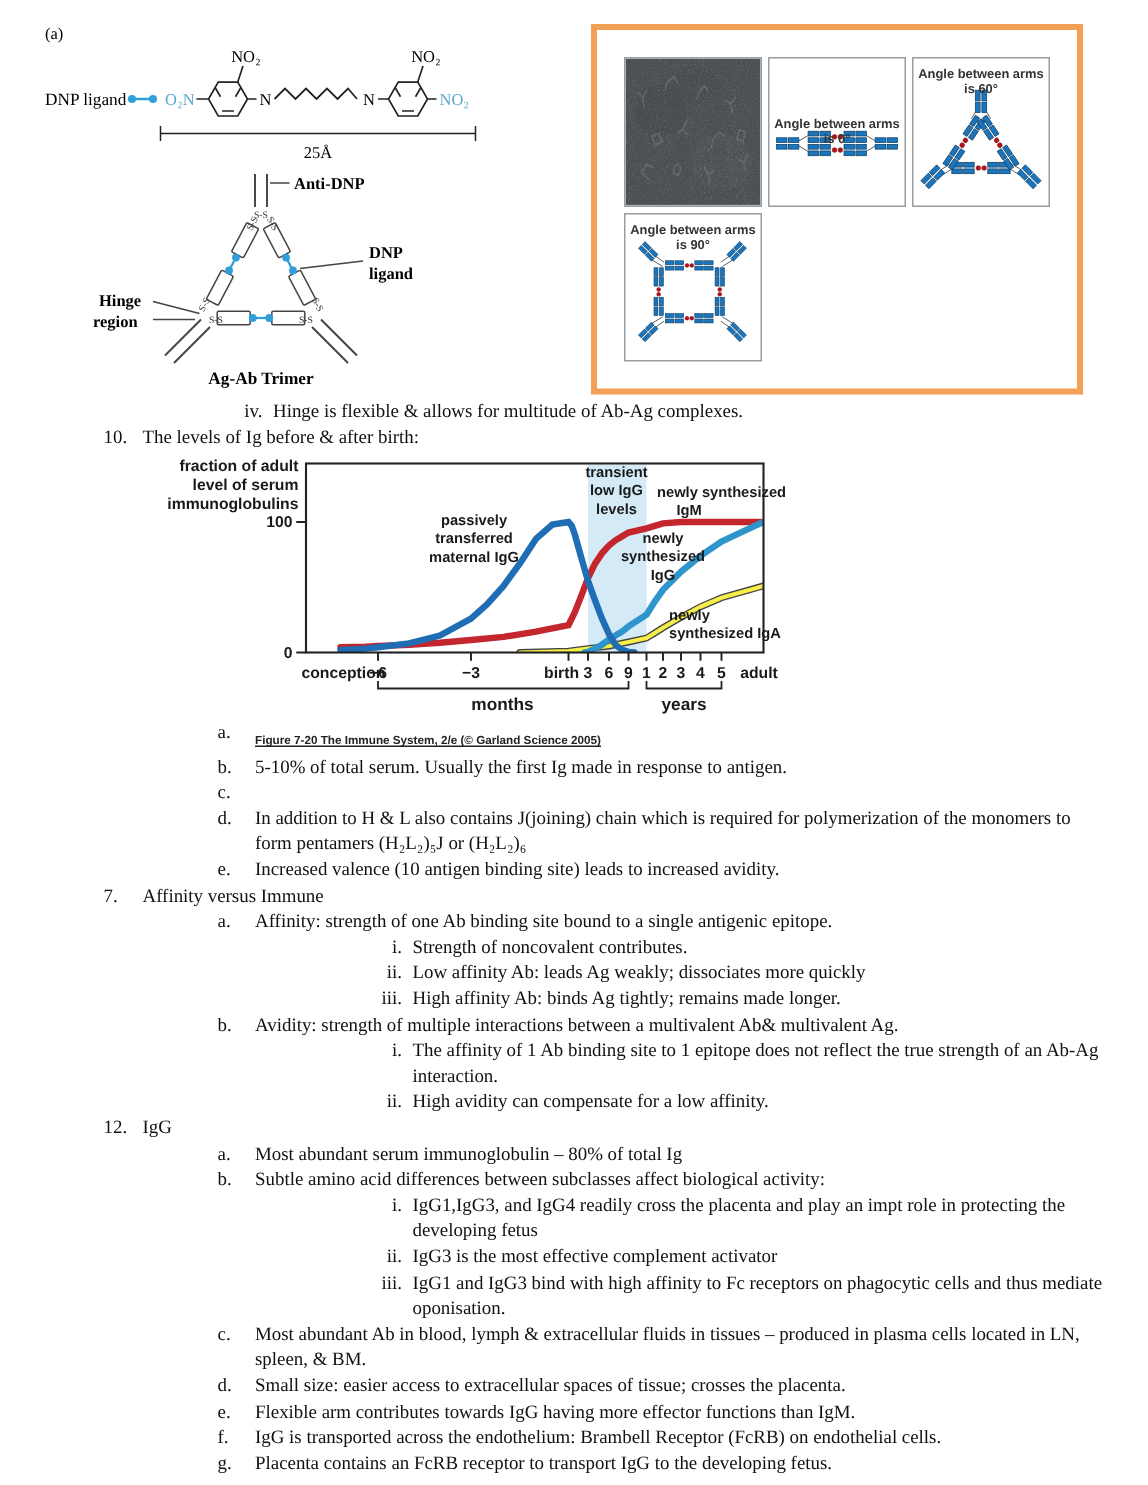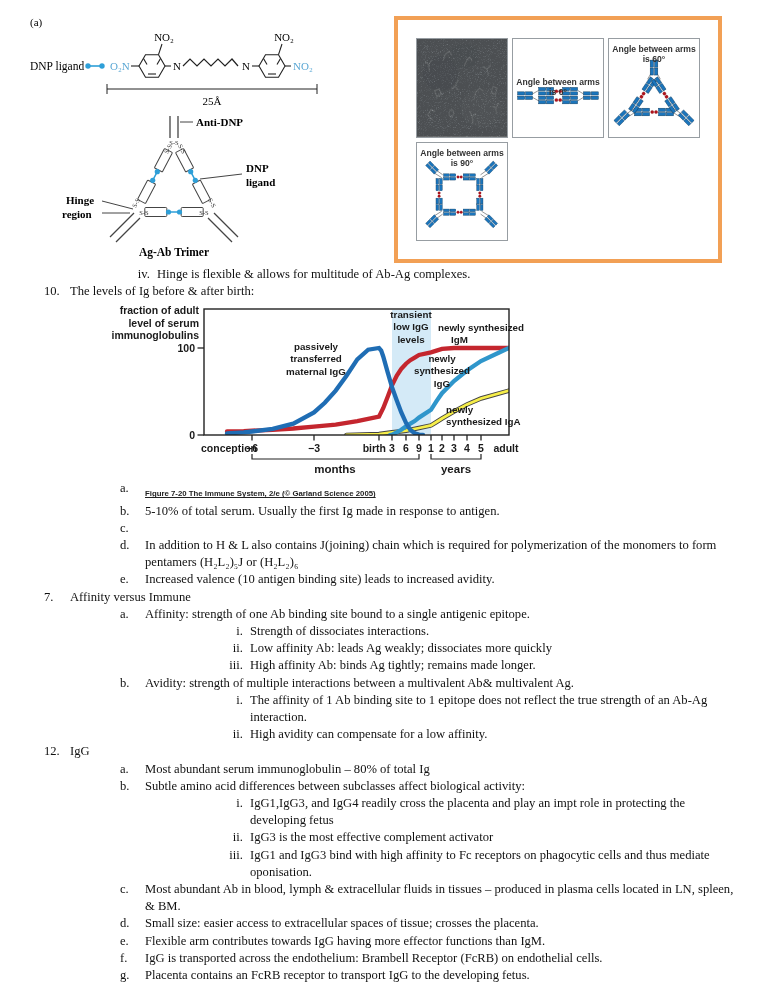--- a/index.html
+++ b/index.html
@@ -11,21 +11,21 @@
   .panel{position:absolute;left:394px;top:16px;width:328px;height:247px;
          box-sizing:border-box;border:4px solid #f2a055;background:#fff;padding:18px;
          display:grid;grid-template-columns:1fr 1fr 1fr;grid-template-rows:1fr 1fr;gap:4px;}
   .quad{position:relative;border:1px solid #979da2;background:#fff;overflow:hidden;}
   .quad svg{position:absolute;left:0;top:0;width:100%;height:100%;}
   .q-title{position:absolute;left:0;width:100%;text-align:center;z-index:2;
            font-family:"Liberation Sans",sans-serif;font-size:8.6px;font-weight:bold;color:#333;}
 
   
   .text-col{position:absolute;left:0;top:266px;width:752px;}
-  .item{display:flex;font-size:12.6px;line-height:17.2px;}
+  .item{display:flex;font-size:12.6px;line-height:17.2px;margin-left:25px;}
   .item .mk{flex:none;}
   .item .tx{flex:1;padding-right:14px;}
   .lv0 .mk{margin-left:44px;width:26px;}
   .lv1 .mk{margin-left:120px;width:25px;}
   .lv2 .mk{margin-left:203px;width:40px;text-align:right;padding-right:7px;box-sizing:content-box;}
   .lv-iv .mk{margin-left:110px;width:40px;text-align:right;padding-right:7px;}
   .caption .tx{font-family:"Liberation Sans",sans-serif;font-size:7.8px;font-weight:bold;
                color:#222;padding-top:5px;text-decoration:underline;}
 
   .chart-wrap{margin:1px 0 1px 104px;width:444px;height:178px;}
@@ -350,21 +350,21 @@
         <div class="item lv0">
           <span class="mk">7.</span>
           <span class="tx">Affinity versus Immune</span>
         </div>
         <div class="item lv1">
           <span class="mk">a.</span>
           <span class="tx">Affinity: strength of one Ab binding site bound to a single antigenic epitope.</span>
         </div>
         <div class="item lv2">
           <span class="mk">i.</span>
-          <span class="tx">Strength of dissociates interactions.</span>
+          <span class="tx">Strength of noncovalent contributes.</span>
         </div>
         <div class="item lv2">
           <span class="mk">ii.</span>
           <span class="tx">Low affinity Ab: leads Ag weakly; dissociates more quickly</span>
         </div>
         <div class="item lv2">
           <span class="mk">iii.</span>
           <span class="tx">High affinity Ab: binds Ag tightly; remains made longer.</span>
         </div>
         <div class="item lv1">

